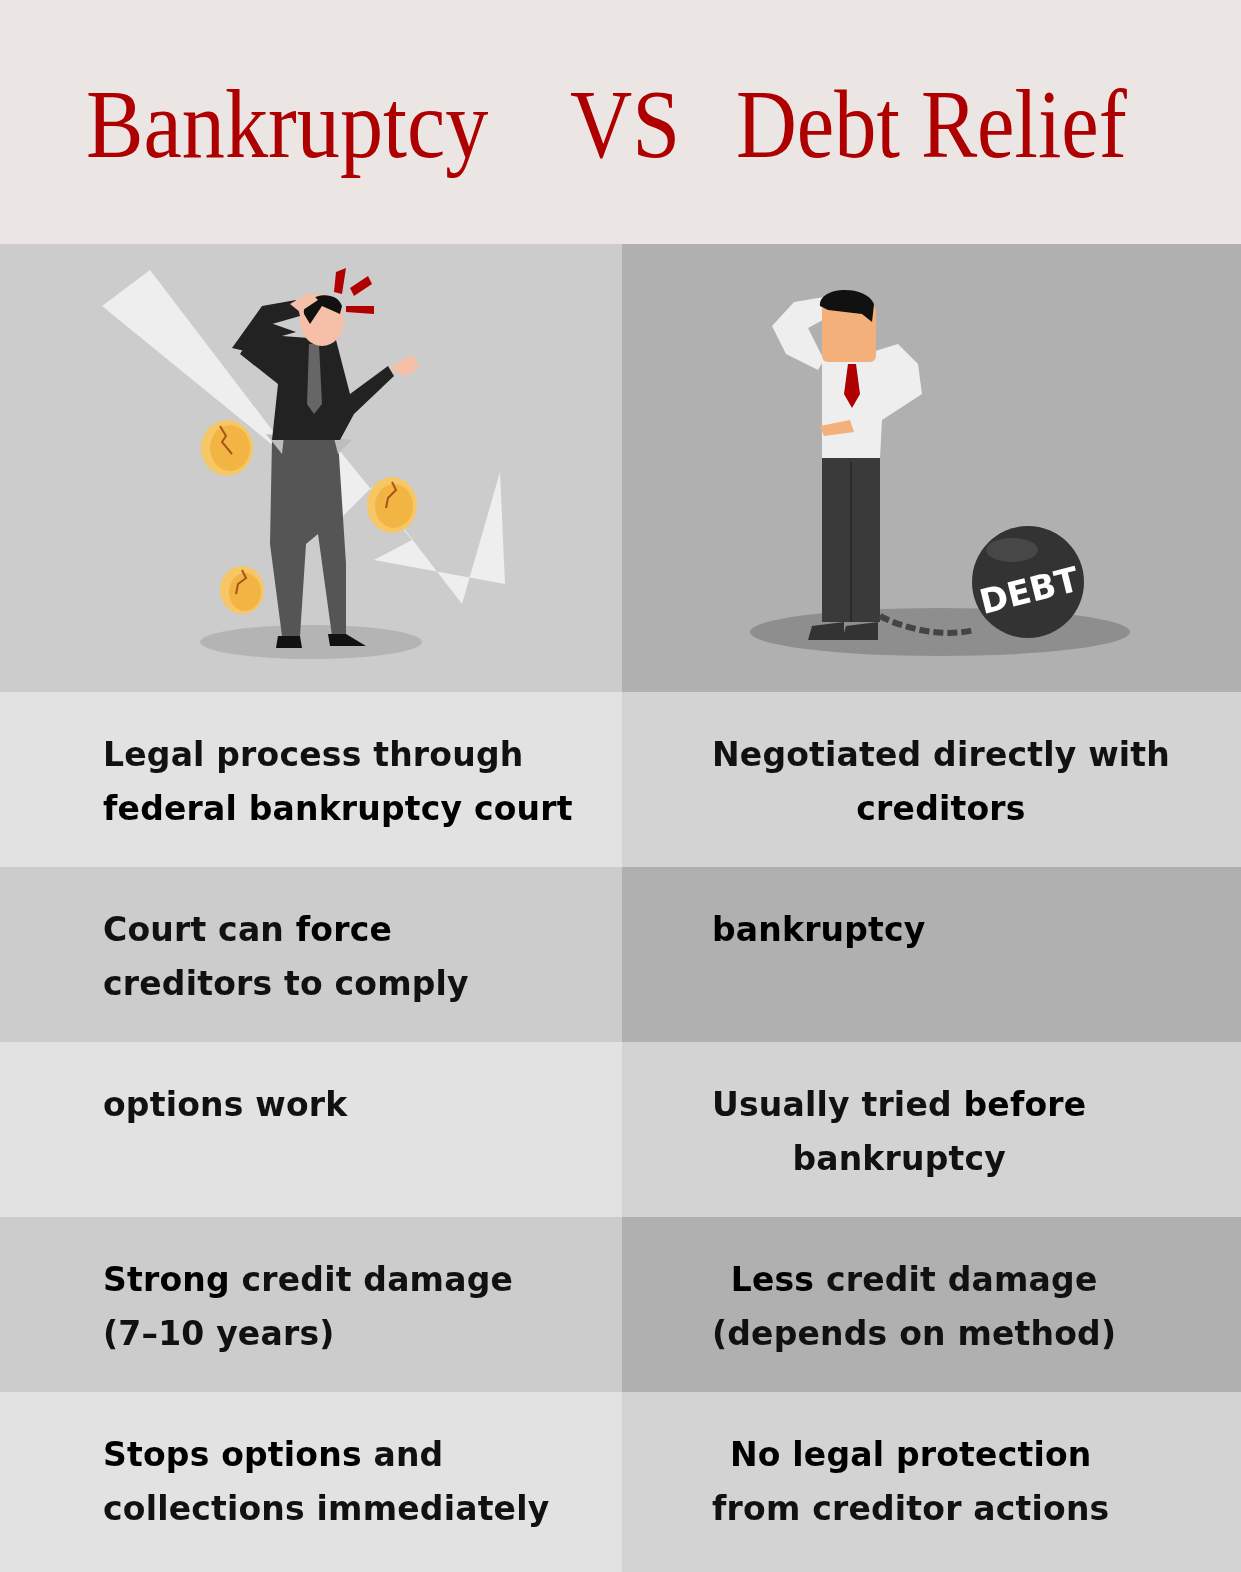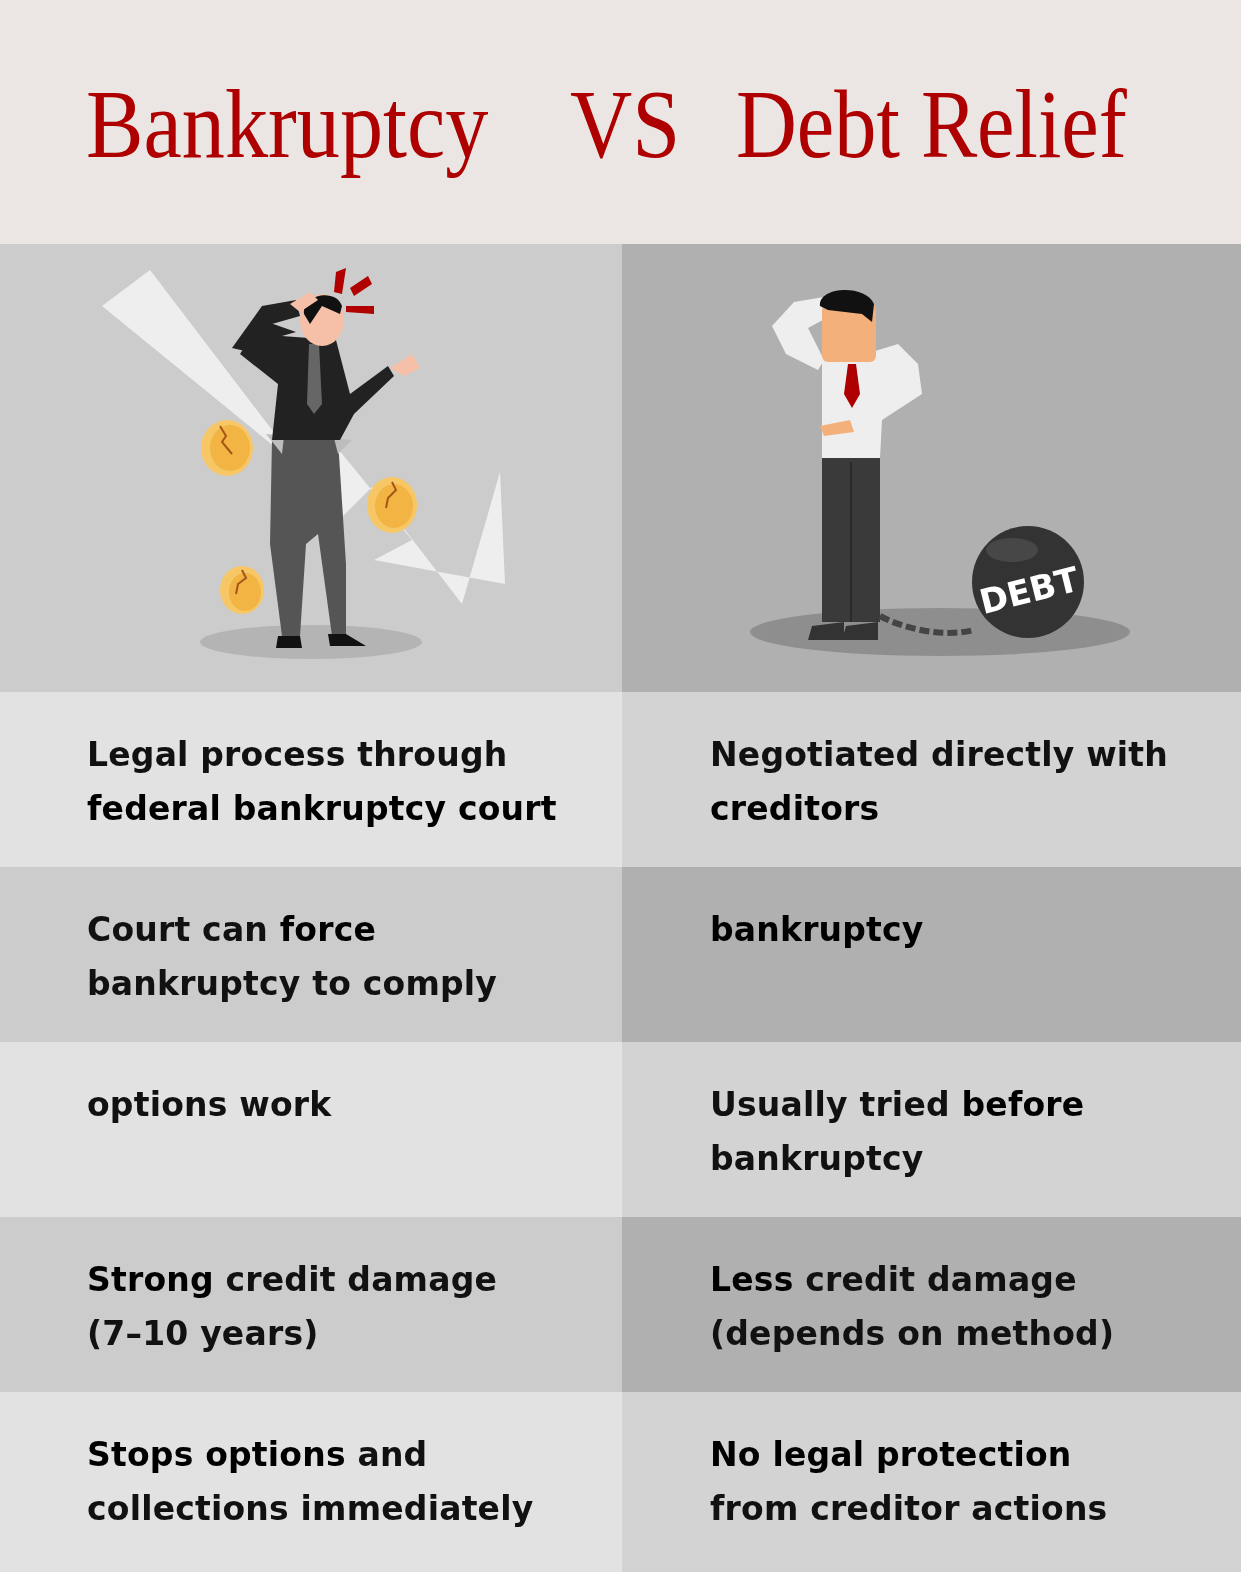--- a/index.html
+++ b/index.html
@@ -21,23 +21,23 @@
   .row { position:absolute; height:175px; }
   .cell { position:absolute; top:0; height:100%; }
   .cell.l { left:0; width:622px; }
   .cell.r { left:622px; width:619px; }
   .row.light .cell.l { background:#e2e2e2; }
   .row.light .cell.r { background:#d3d3d3; }
   .row.dark .cell.l { background:#cccccc; }
   .row.dark .cell.r { background:#b0b0b0; }
   .txt { position:absolute; top:36px; font-size:33px; line-height:54px; color:#111; font-weight:600; letter-spacing:0.2px; white-space:nowrap; }
   .cell.l .txt { left:87px; }
-  .cell.r .txt { left:88px; }
+  .cell.r .txt { left:74px;text-align:center; }
   .hl { color:#000000; }
-  .txt div { height:54px; }
+  .txt div { height:54px;margin-left:16px; }
 </style>
 </head>
 <body>
 
 <div class="header">
   <div class="title">
     <span class="t-left">Bankruptcy</span>
     <span class="t-vs">VS</span>
     <span class="t-right">Debt Relief</span>
   </div>
@@ -134,21 +134,21 @@
       <div><span>Negotiated directly with</span><span class="hl"></span><span></span></div>
       <div><span></span><span class="hl">creditors</span><span></span></div>
     </div>
   </div>
 </div>
 
 <div class="row dark" style="top:867px;">
   <div class="cell l">
     <div class="txt">
       <div><span>Court can </span><span class="hl">force</span><span></span></div>
-      <div><span>bankruptcy to comply</span><span class="hl"></span><span></span></div>
+      <div><span>creditors to comply</span><span class="hl"></span><span></span></div>
     </div>
   </div>
   <div class="cell r">
     <div class="txt">
       <div><span></span><span class="hl">bankruptcy</span><span></span></div>
     </div>
   </div>
 </div>
 
 <div class="row light" style="top:1042px;">

